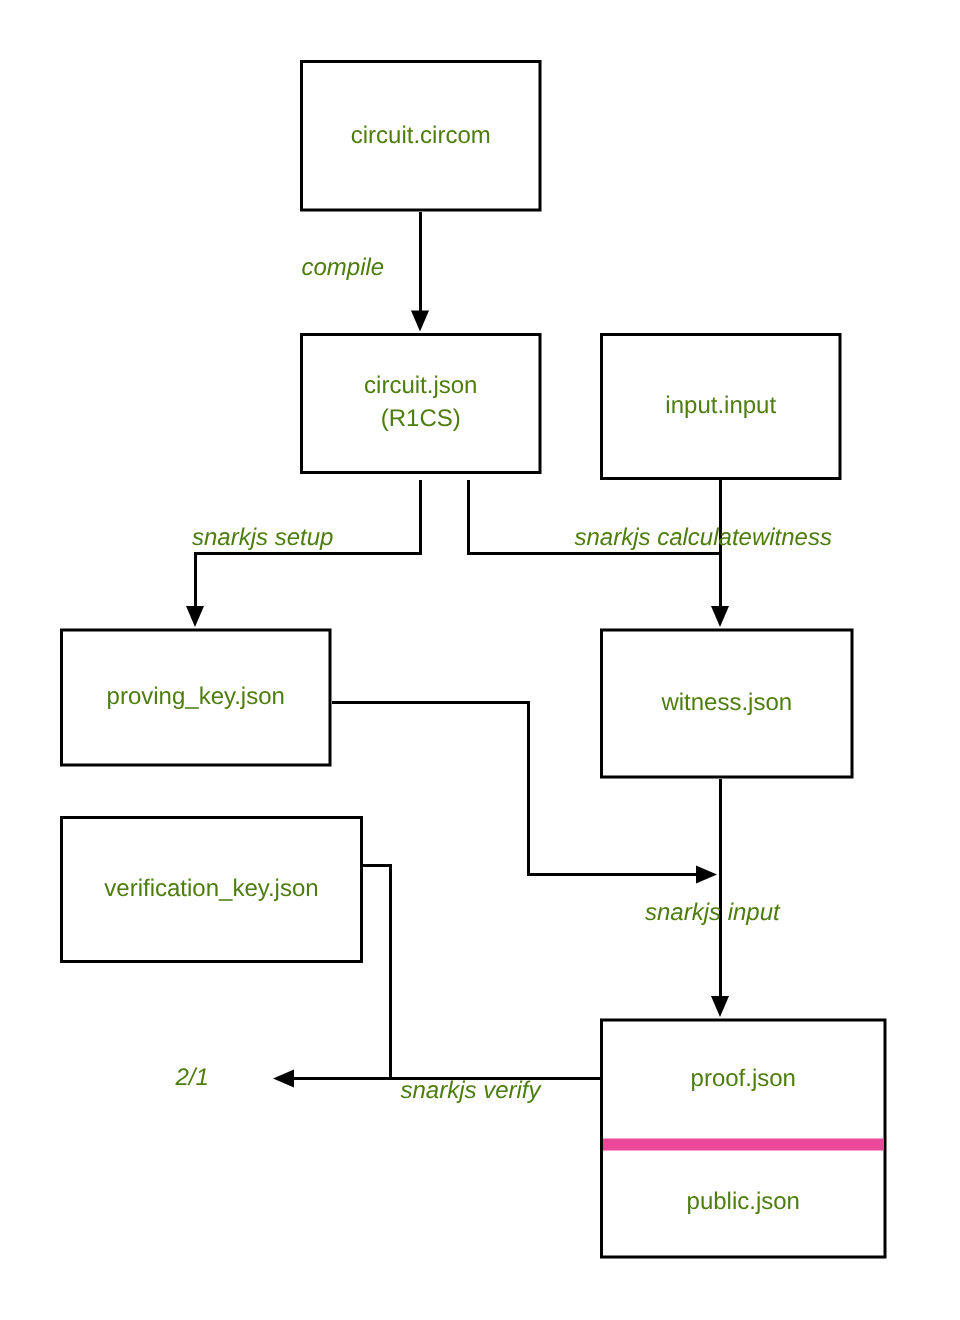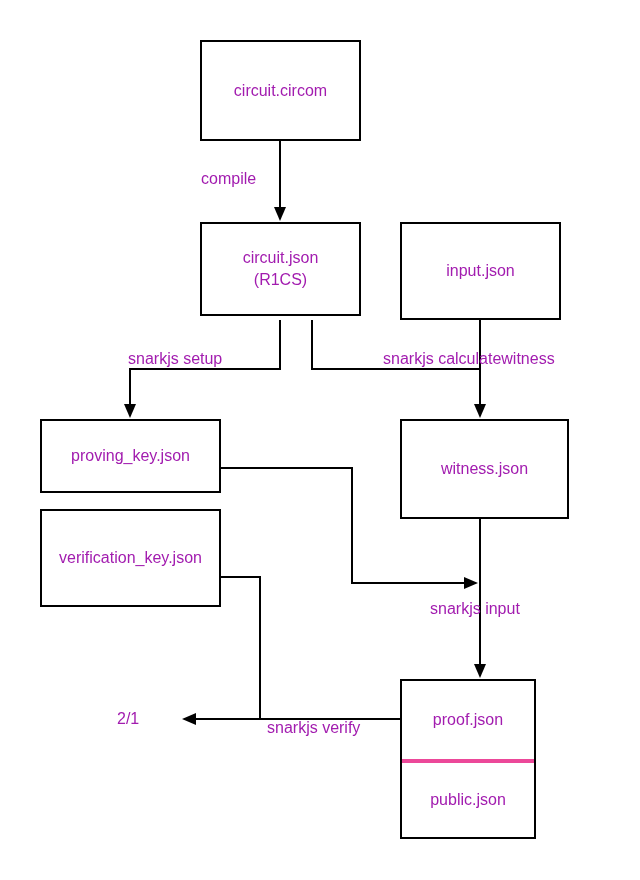--- a/index.html
+++ b/index.html
@@ -6,21 +6,21 @@
     margin: 0;
     padding: 0;
     background: #ffffff;
   }
   .canvas {
     position: relative;
     width: 640px;
     height: 880px;
     background: #ffffff;
     font-family: "Liberation Sans", sans-serif;
-    color: #a21caf;
+    color: #4d7c0f;
     overflow: hidden;
   }
   .connector-layer {
     position: absolute;
     left: 0;
     top: 0;
     width: 640px;
     height: 880px;
   }
   .node {
@@ -32,47 +32,48 @@
     flex-direction: column;
     align-items: center;
     justify-content: center;
     text-align: center;
     font-size: 16px;
     line-height: 22px;
   }
   #n-circuit-circom   { left: 200px; top:  40px; width: 161px; height: 101px; }
   #n-circuit-json     { left: 200px; top: 222px; width: 161px; height:  94px; }
   #n-input-json       { left: 400px; top: 222px; width: 161px; height:  98px; }
-  #n-proving-key      { left:  40px; top: 419px; width: 181px; height:  74px; justify-content: center; }
-  #n-verification-key { left:  40px; top: 509px; width: 181px; height:  98px; }
+  #n-proving-key      { left:  40px; top: 419px; width: 181px; height:  92px; justify-content: center; }
+  #n-verification-key { left:  40px; top: 544px; width: 202px; height:  98px; }
   #n-witness          { left: 400px; top: 419px; width: 169px; height: 100px; }
   #n-proof-stack {
-    left: 400px; top: 679px; width: 136px; height: 160px;
+    left: 400px; top: 679px; width: 191px; height: 160px;
     padding: 0;
     display: block;
   }
   .stack-cell {
     box-sizing: border-box;
     width: 100%;
     height: 78px;
     display: flex;
     align-items: center;
     justify-content: center;
     font-size: 16px;
   }
   .stack-cell.lower {
-    border-top: 4px solid #ec4899;
+    border-top: 8px solid #ec4899;
     height: 78px;
   }
   .edge-label {
     position: absolute;
     font-size: 16px;
     line-height: 19px;
     white-space: nowrap;
     background: transparent;
+    font-style: italic;
   }
   #l-compile      { left: 201px; top: 169px; }
   #l-setup        { left: 128px; top: 349px; }
   #l-calcwitness  { left: 383px; top: 349px; }
   #l-proof        { left: 430px; top: 599px; }
   #l-verify       { left: 267px; top: 718px; }
   #l-result       { left: 117px; top: 709px; }
 </style>
 </head>
 <body>
@@ -111,21 +112,21 @@
   <div class="node" id="n-circuit-circom">
     <span>circuit.circom</span>
   </div>
 
   <div class="node" id="n-circuit-json">
     <span>circuit.json</span>
     <span>(R1CS)</span>
   </div>
 
   <div class="node" id="n-input-json">
-    <span>input.json</span>
+    <span>input.input</span>
   </div>
 
   <div class="node" id="n-proving-key">
     <span>proving_key.json</span>
   </div>
 
   <div class="node" id="n-verification-key">
     <span>verification_key.json</span>
   </div>
 

